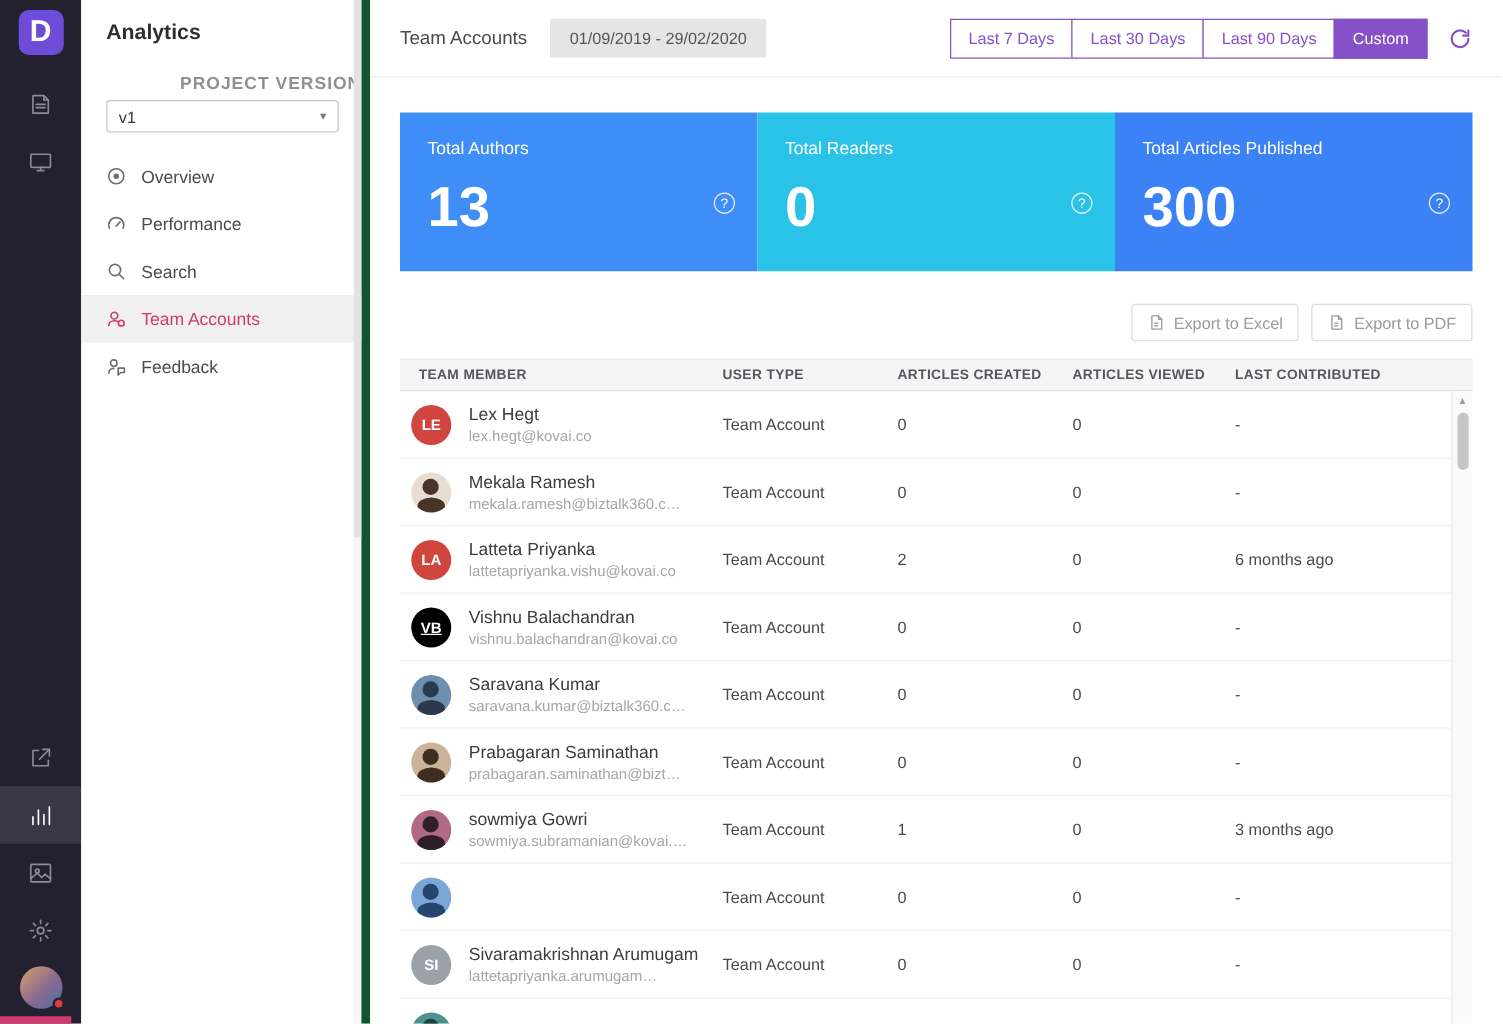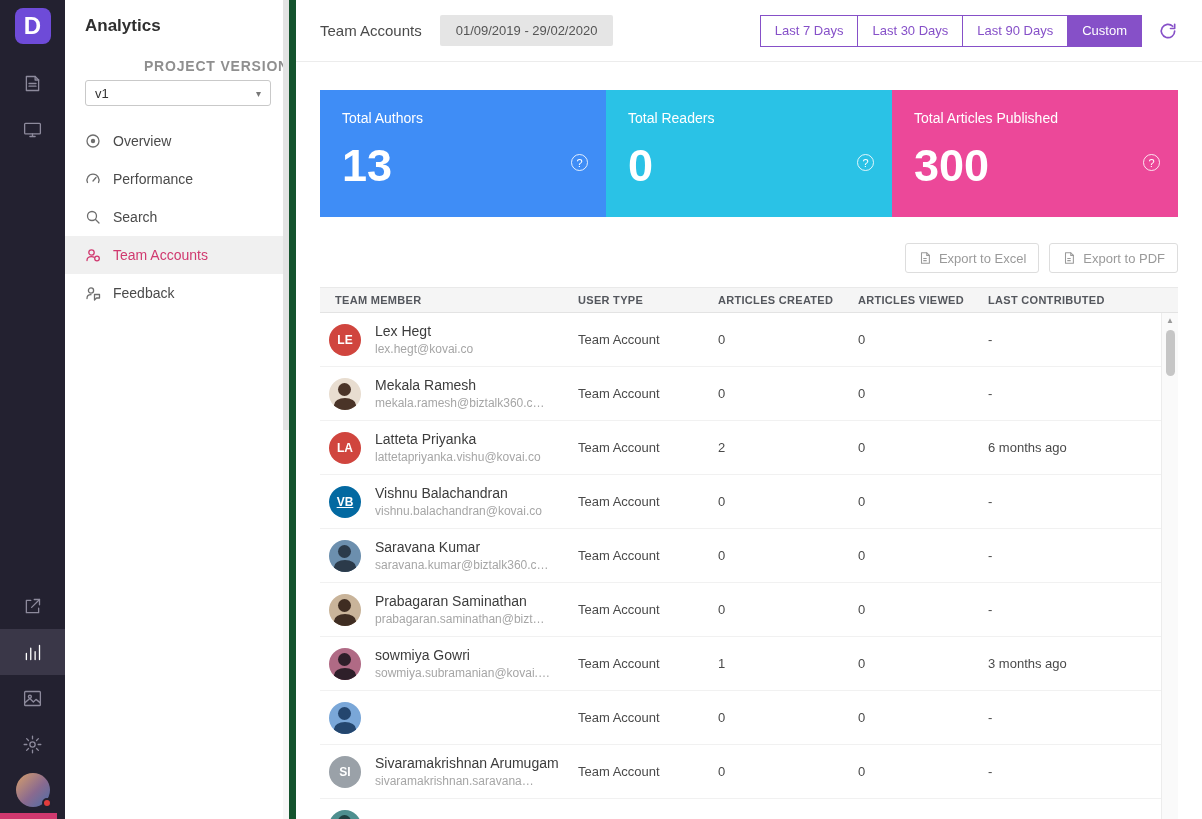--- a/index.html
+++ b/index.html
@@ -253,21 +253,21 @@
           <div class="card" style="background: rgb(63, 141, 246);">
             <div class="card-label">Total Authors</div>
             <div class="card-value">13</div>
             <div class="help">?</div>
           </div>
           <div class="card" style="background: rgb(42, 194, 230);">
             <div class="card-label">Total Readers</div>
             <div class="card-value">0</div>
             <div class="help">?</div>
           </div>
-          <div class="card" style="background: #ec4899;">
+          <div class="card" style="background: #3b82f6;">
             <div class="card-label">Total Articles Published</div>
             <div class="card-value">300</div>
             <div class="help">?</div>
           </div>
         </div>
 
       <div class="export-row">
         <button class="export-btn">
           <span class="eicon">
               <svg viewBox="0 0 16 16">
@@ -337,21 +337,21 @@
                   <div class="email">lattetapriyanka.vishu@kovai.co</div>
                 </div>
               </div>
               <div class="cell c1">Team Account</div>
               <div class="cell c2">2</div>
               <div class="cell c3">0</div>
               <div class="cell c4">6 months ago</div>
             </div>
             <div class="row">
               <div class="member c0">
-                <div class="avatar" style="background: #0369a1; text-decoration: underline;">VB</div>
+                <div class="avatar" style="background: #000000; text-decoration: underline;">VB</div>
                 <div class="minfo">
                   <div class="name">Vishnu Balachandran</div>
                   <div class="email">vishnu.balachandran@kovai.co</div>
                 </div>
               </div>
               <div class="cell c1">Team Account</div>
               <div class="cell c2">0</div>
               <div class="cell c3">0</div>
               <div class="cell c4">-</div>
             </div>
@@ -401,21 +401,21 @@
               <div class="cell c1">Team Account</div>
               <div class="cell c2">0</div>
               <div class="cell c3">0</div>
               <div class="cell c4">-</div>
             </div>
             <div class="row">
               <div class="member c0">
                 <div class="avatar" style="background: rgb(154, 161, 168);">SI</div>
                 <div class="minfo">
                   <div class="name">Sivaramakrishnan Arumugam</div>
-                  <div class="email">sivaramakrishnan.saravana…</div>
+                  <div class="email">lattetapriyanka.arumugam…</div>
                 </div>
               </div>
               <div class="cell c1">Team Account</div>
               <div class="cell c2">0</div>
               <div class="cell c3">0</div>
               <div class="cell c4">-</div>
             </div>
             <div class="row">
               <div class="member c0">
                 <div class="avatar photo" style="background: rgb(78, 143, 143); --fg: #1f4040;"></div>

